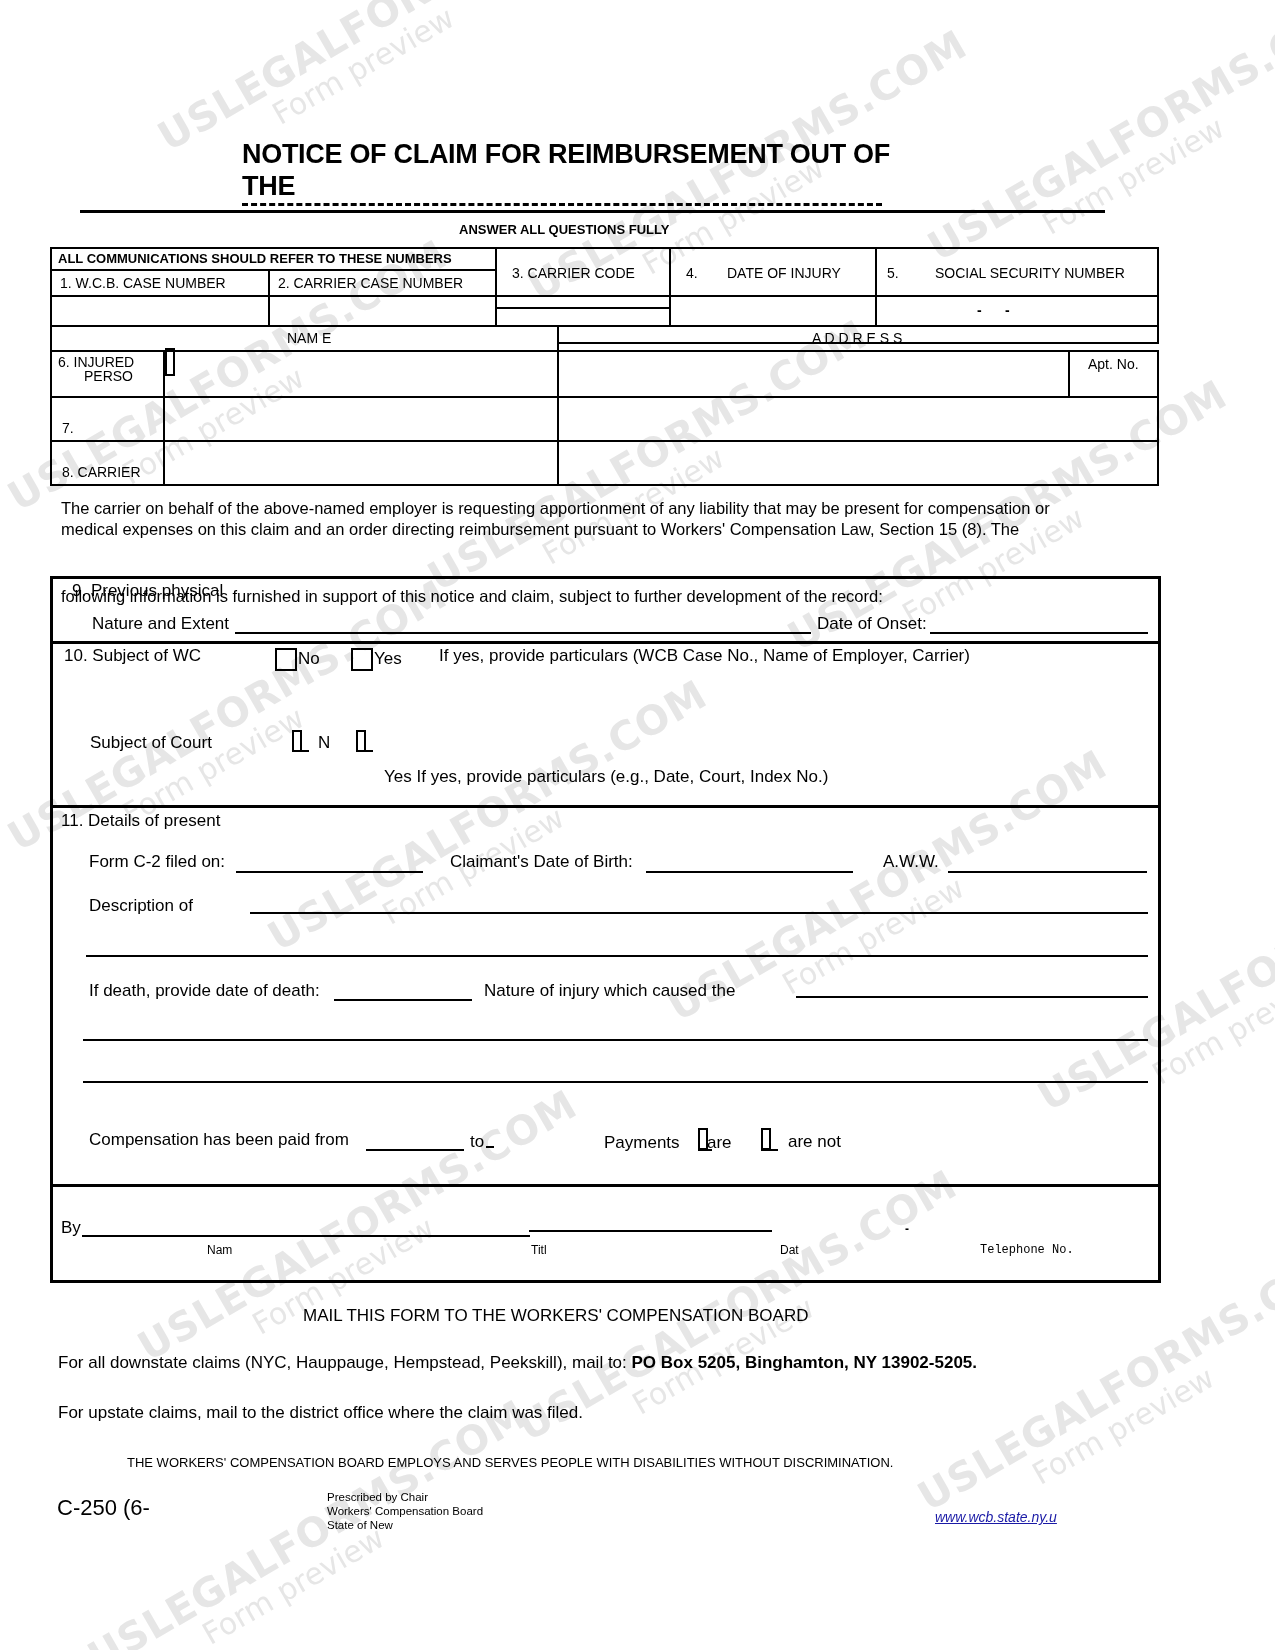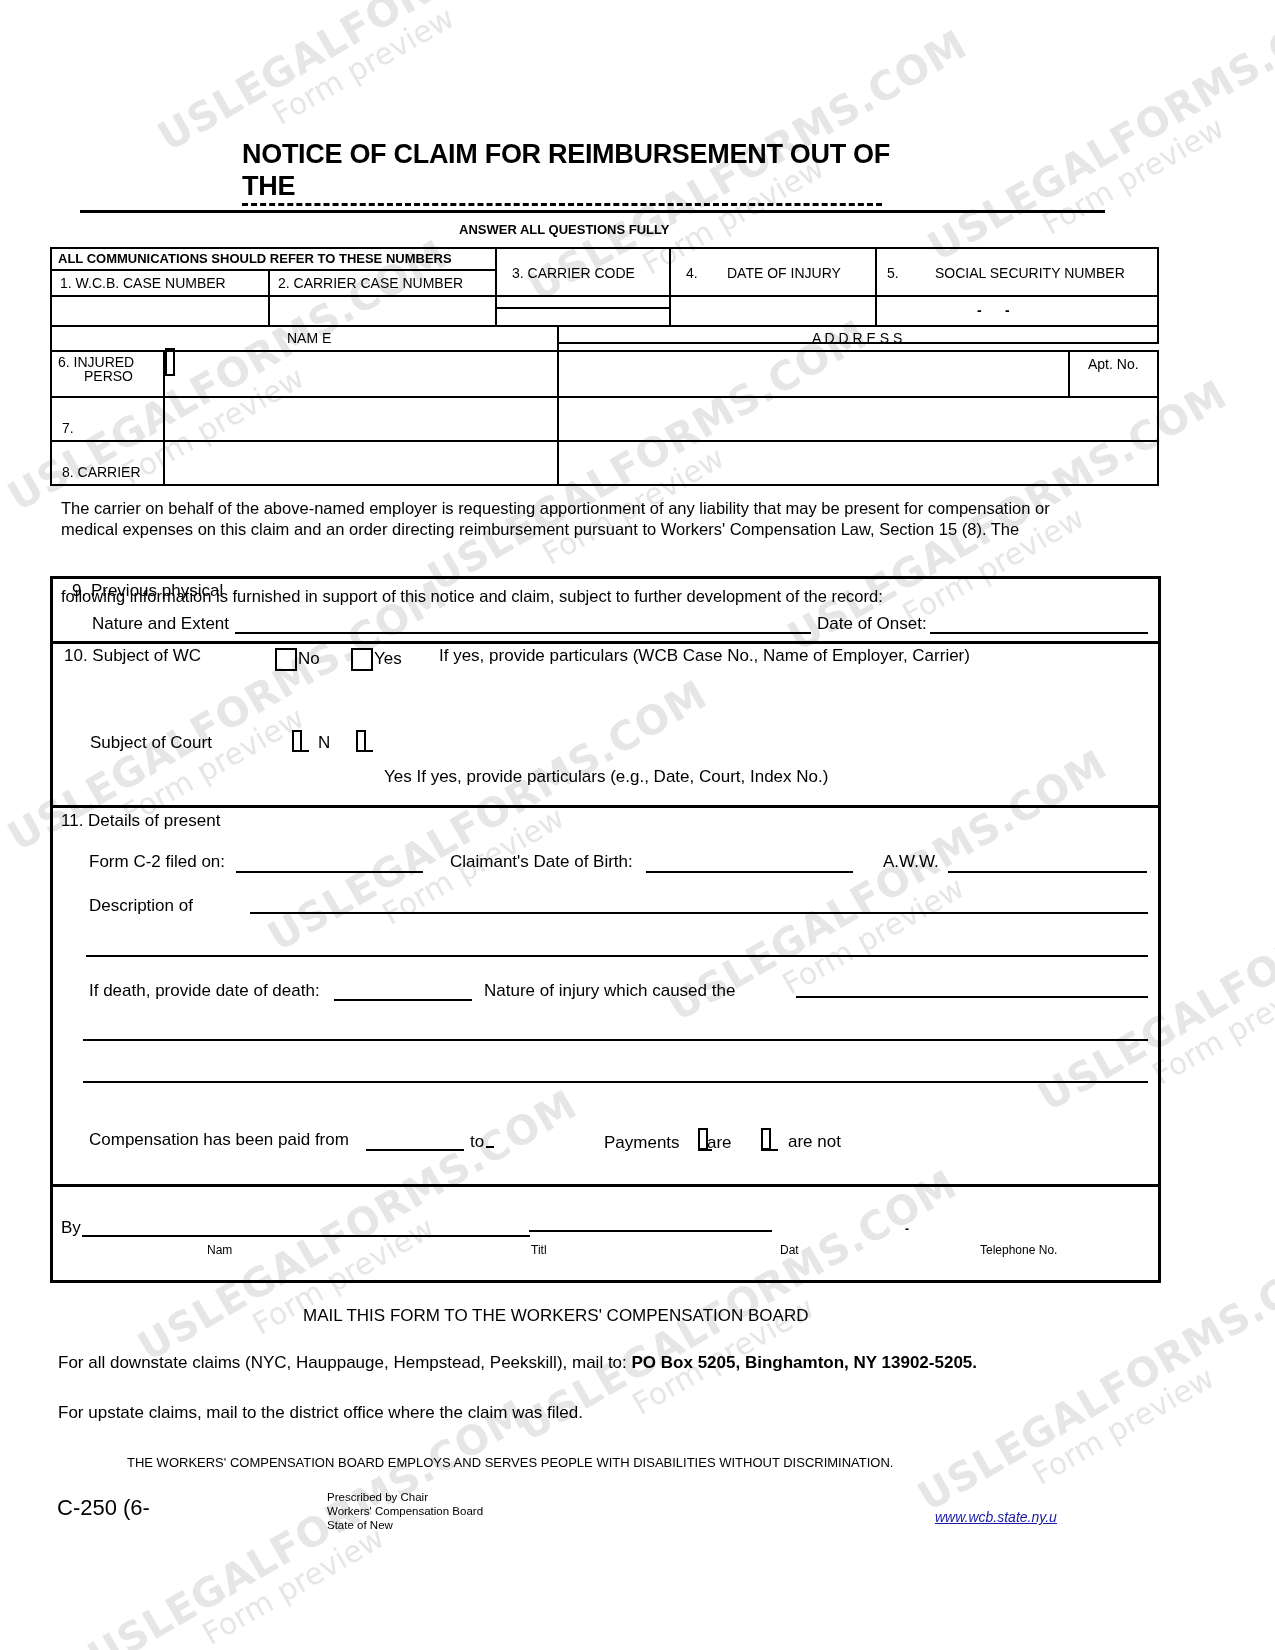--- a/index.html
+++ b/index.html
@@ -215,21 +215,21 @@
   <div class="txt" style="left:788px; top:1132px;">are not</div>
   <div class="hr-thick" style="left:50px; top:1184px; width:1111px; height:3px;"></div>
 
   <div class="txt" style="left:61px; top:1218px;">By</div>
   <div class="uline" style="left:82px; top:1235px; width:448px;"></div>
   <div class="uline" style="left:529px; top:1230px; width:243px;"></div>
   <div class="small" style="left:905px; top:1222px; font-weight:bold;">-</div>
   <div class="small" style="left:207px; top:1243px;">Nam</div>
   <div class="small" style="left:531px; top:1243px;">Titl</div>
   <div class="small" style="left:780px; top:1243px;">Dat</div>
-  <div class="small" style="left:980px; top:1243px;">Telephone No.</div>
+  <div class="small" style="left:980px; top:1243px;font-family:Liberation Mono, monospace;">Telephone No.</div>
 
   <div class="txt" style="left:303px; top:1306px;">MAIL THIS FORM TO THE WORKERS' COMPENSATION BOARD</div>
   <div class="txt" style="left:58px; top:1353px;"><span>For all downstate claims (NYC, Hauppauge, Hempstead, Peekskill), mail to: </span><b>PO Box 5205, Binghamton, NY 13902-5205.</b></div>
   <div class="txt" style="left:58px; top:1403px;">For upstate claims, mail to the district office where the claim was filed.</div>
   <div class="small" style="left:127px; top:1455px; font-size:13px;">THE WORKERS' COMPENSATION BOARD EMPLOYS AND SERVES PEOPLE WITH DISABILITIES WITHOUT DISCRIMINATION.</div>
 
   <div class="abs" style="left:57px; top:1495px; font-size:22px;">C-250 (6-</div>
   <div class="small" style="left:327px; top:1490px; font-size:11.5px; line-height:14px;">Prescribed by Chair</div>
   <div class="small" style="left:327px; top:1504px; font-size:11.5px; line-height:14px;">Workers' Compensation Board</div>
   <div class="small" style="left:327px; top:1518px; font-size:11.5px; line-height:14px;">State of New</div>

